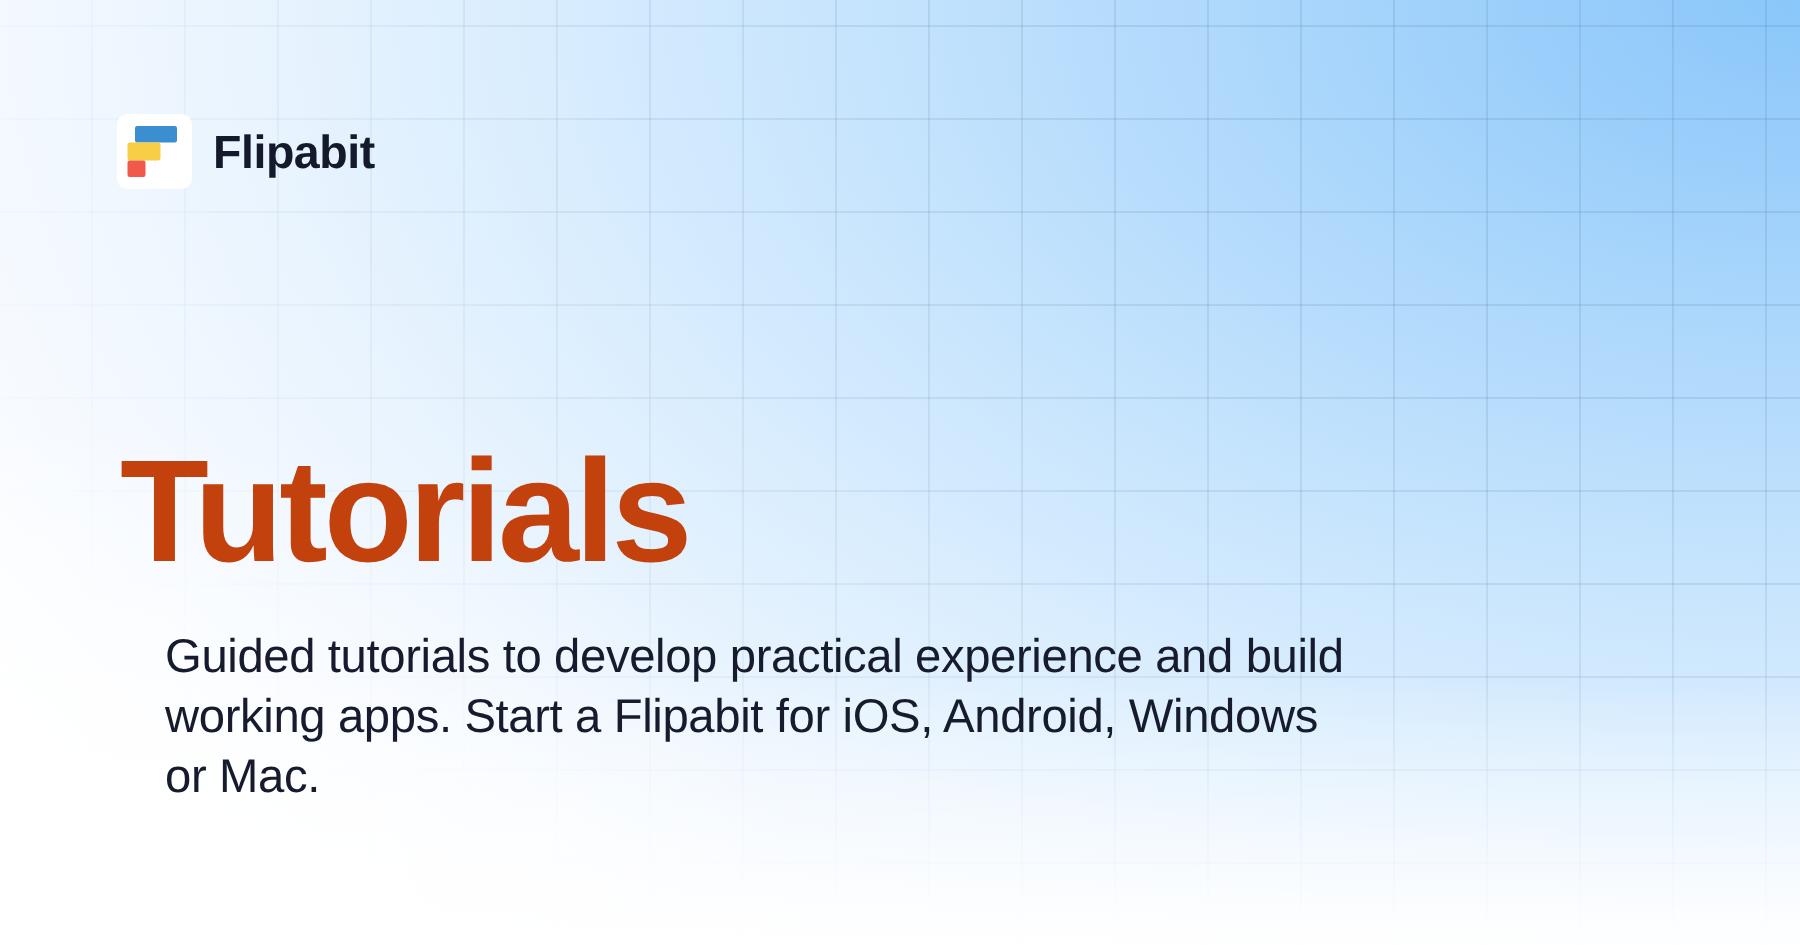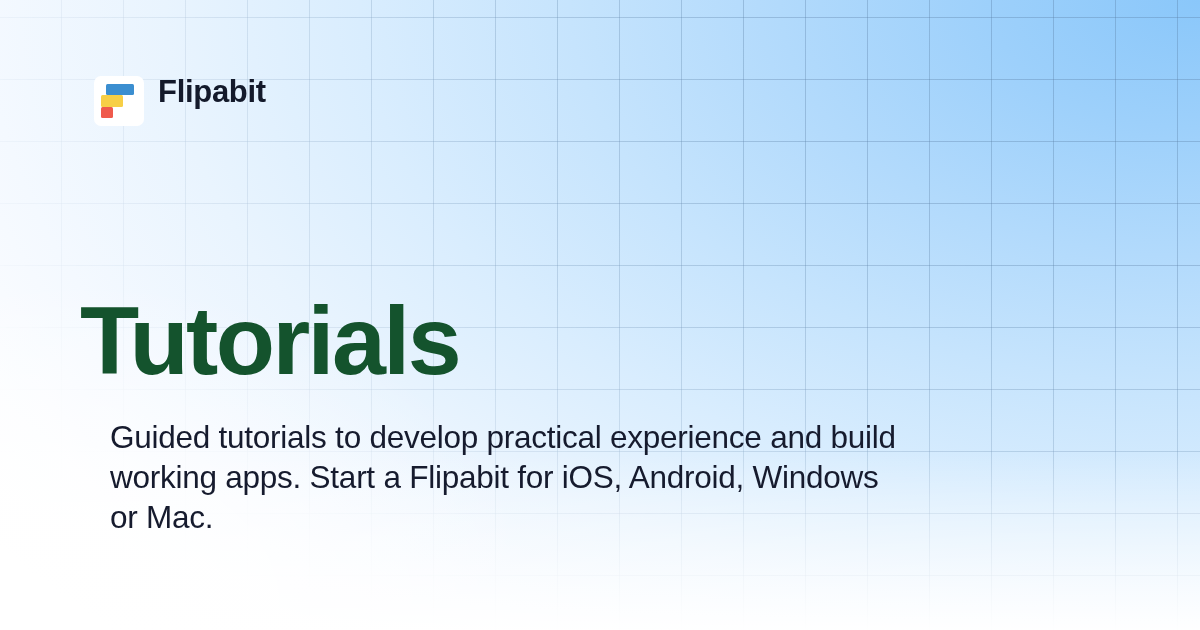--- a/index.html
+++ b/index.html
@@ -84,23 +84,22 @@
     position: absolute;
     inset: 0;
   }
 
   
   #brand {
     position: absolute;
     left: 78px;
     top: 76px;
     display: flex;
-    align-items: flex-start;
+    align-items: center;
     gap: 14px;
-    margin-left: 16px;
   }
 
   #brand-mark {
     width: 50px;
     height: 50px;
     border-radius: 7px;
     background: #ffffff;
     position: relative;
     flex: none;
   }
@@ -172,17 +171,17 @@
   <div id="brand">
     <div id="brand-mark" style="background: rgb(255, 255, 255);">
       <span class="blk blk-top" style="background: rgb(59, 142, 208);"></span>
       <span class="blk blk-mid" style="background: rgb(247, 207, 70);"></span>
       <span class="blk blk-bot" style="background: rgb(239, 90, 76);"></span>
     </div>
     <div id="brand-name" style="color: rgb(20, 26, 43);">Flipabit</div>
   </div>
 
   <div id="hero">
-    <h1 id="hero-title" style="color: #14532d;">Tutorials</h1>
+    <h1 id="hero-title" style="color: #c2410c;">Tutorials</h1>
     <p id="hero-desc" style="color: rgb(22, 27, 46);">Guided tutorials to develop practical experience and build working apps. Start a Flipabit for iOS, Android, Windows or Mac.</p>
   </div>
 
 </div>
 
 </body></html>

